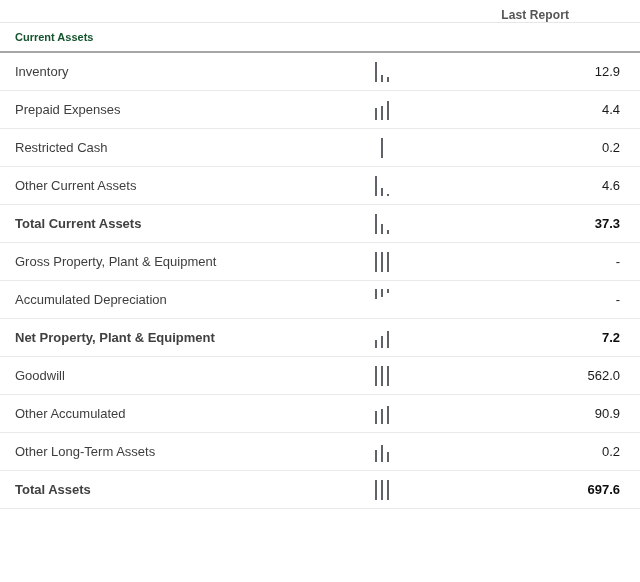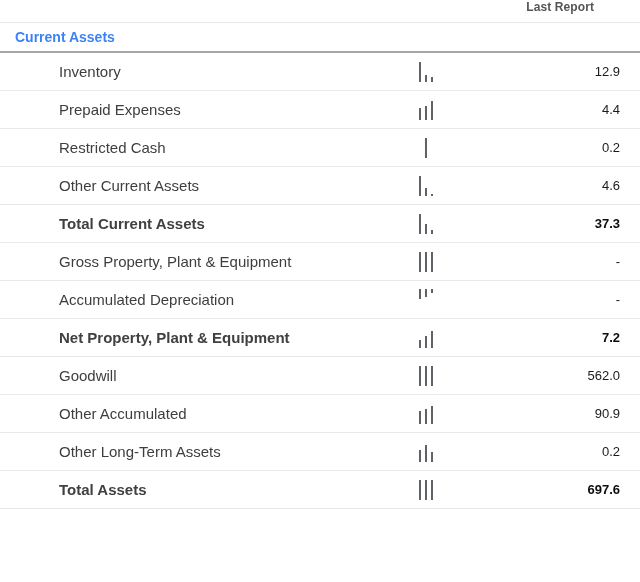--- a/index.html
+++ b/index.html
@@ -3,44 +3,44 @@
 <meta charset="utf-8">
 <style>
   html, body { margin: 0; padding: 0; background: #ffffff; }
   .page {
     width: 640px; height: 582px; background: #ffffff;
     font-family: "Liberation Sans", sans-serif;
     overflow: hidden;
   }
   .col-head {
     height: 23px; box-sizing: border-box;
-    display: flex; align-items: flex-start; justify-content: flex-end;
-    padding-right: 46px;
+    display: flex; align-items: flex-end; justify-content: flex-end;
+    padding-right: 71px;
     border-bottom: 1px solid #e7e7e7;
   }
   .col-head .col-head-label {
     font-size: 12px; font-weight: bold; color: #555555; letter-spacing: 0.1px;
   }
   .section-title {
     height: 30px; box-sizing: border-box;
     display: flex; align-items: center;
     padding-left: 15px;
     border-bottom: 2px solid #a6a6a6;
-    font-size: 14px; font-weight: bold; color: #3b82f6;
+    font-size: 11px; font-weight: bold; color: #14532d;
   }
   .section.gap .section-title { margin-top: 28px; }
   .row {
     height: 38px; box-sizing: border-box;
     display: flex; align-items: center;
     padding-left: 15px;
     border-bottom: 1px solid #e9e9e9;
   }
   .row .label {
-    width: 360px; font-size: 15px; color: #3e3e3e;
-    white-space: nowrap; overflow: hidden; margin-left: 44px;
+    width: 360px; font-size: 13px; color: #3e3e3e;
+    white-space: nowrap; overflow: hidden;
   }
   .row.bold .label { font-weight: bold; color: #404040; }
   .spark {
     width: 24px; height: 21px;
     display: flex; align-items: flex-end; column-gap: 4px;
     flex-shrink: 0;
   }
   .spark.down { align-items: flex-start; }
   .spark .bar { width: 2px; background: #5f6368; flex-shrink: 0; }
   .row .value {

